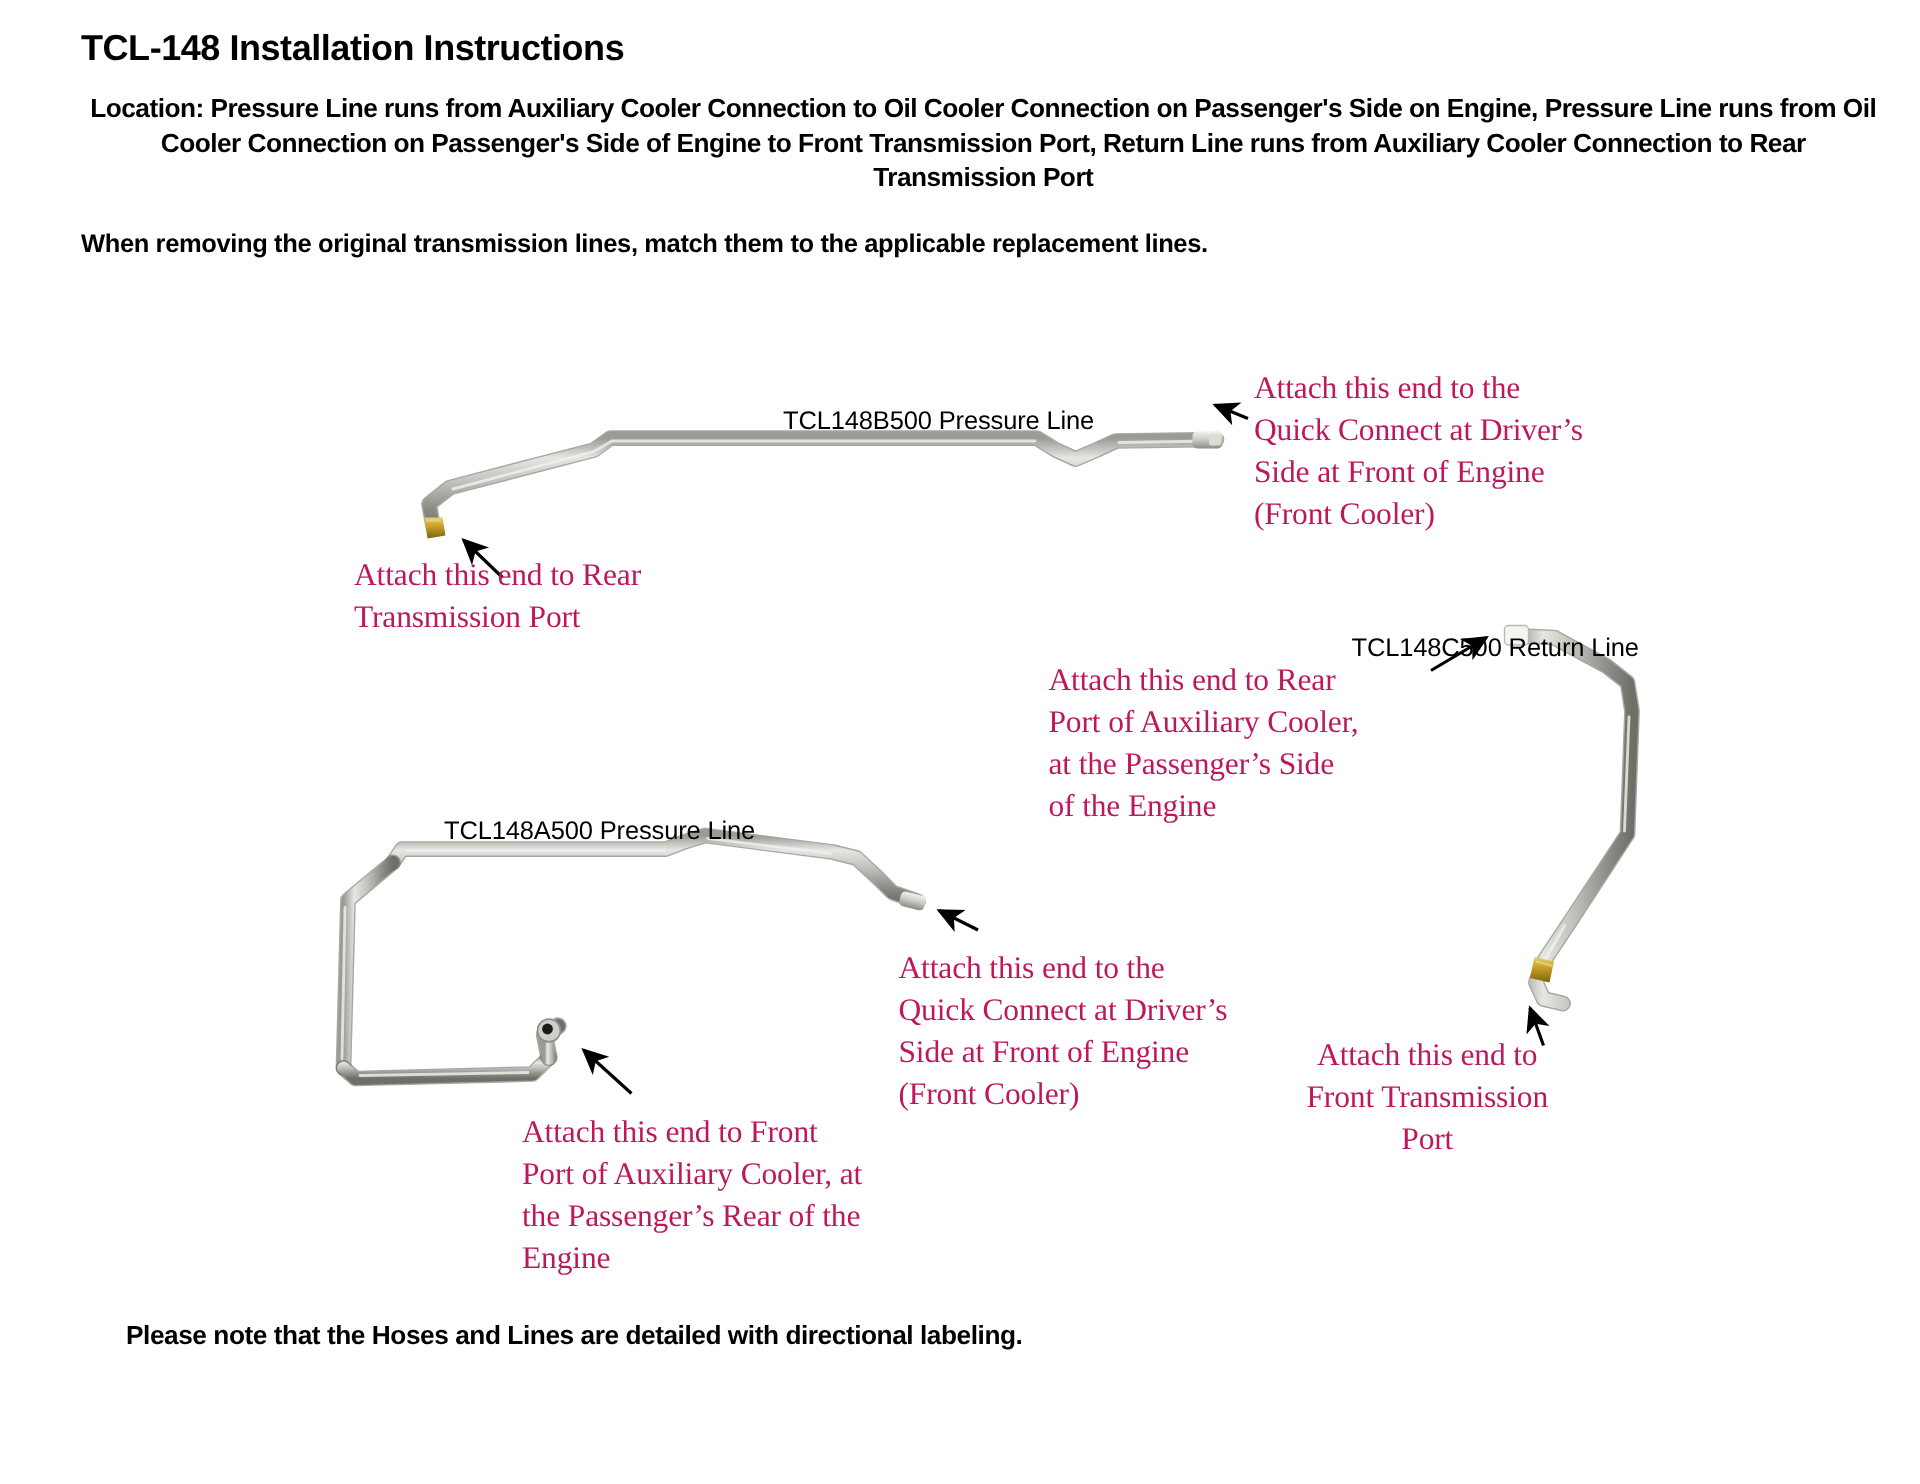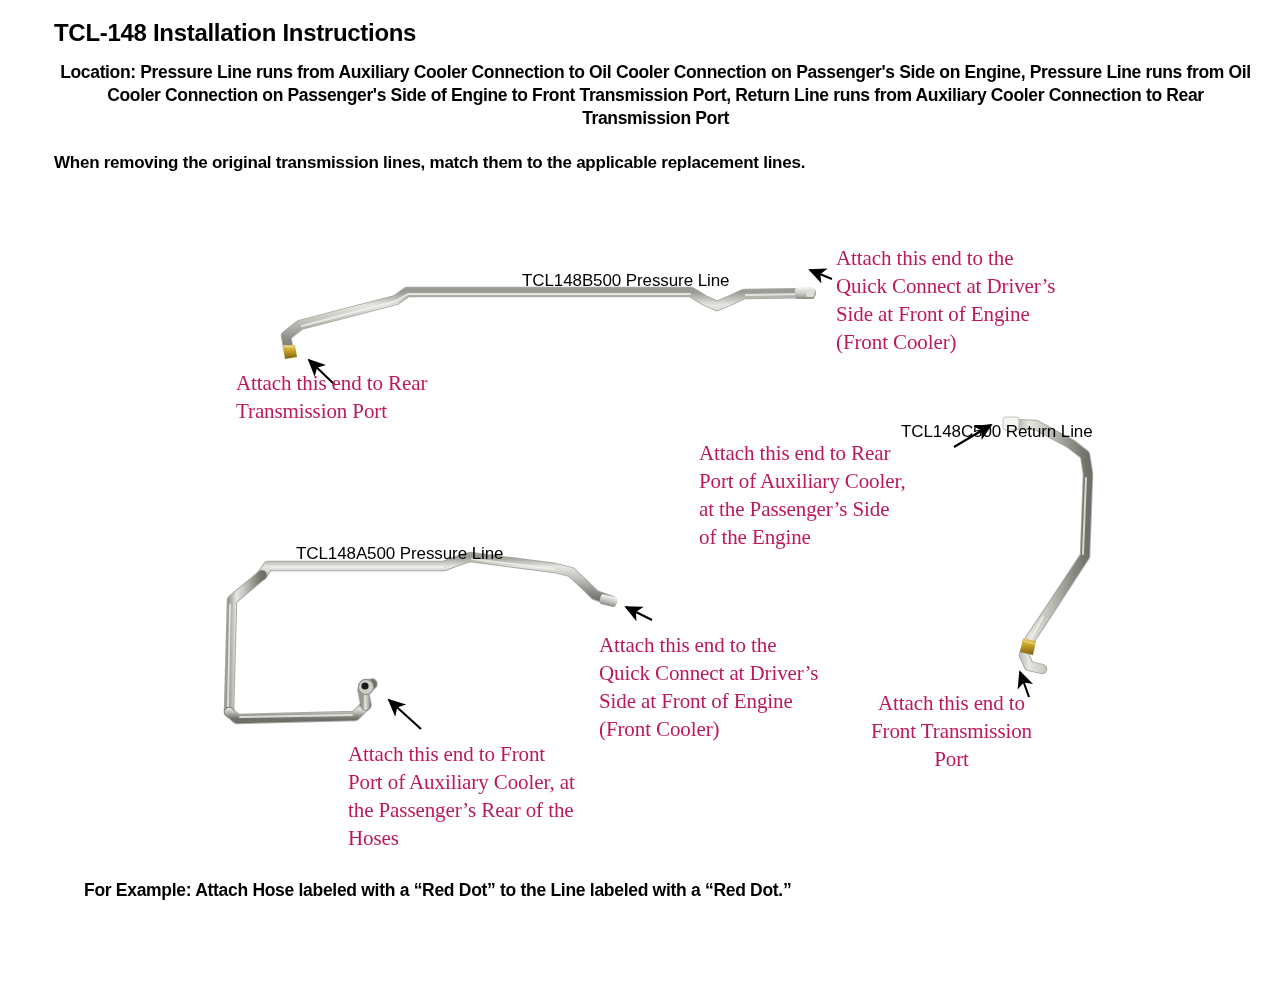--- a/index.html
+++ b/index.html
@@ -254,18 +254,18 @@
   <div>Attach this end to the</div>
   <div>Quick Connect at Driver’s</div>
   <div>Side at Front of Engine</div>
   <div>(Front Cooler)</div>
 </div>
 
 <div class="anno" id="anno-a500-left">
   <div>Attach this end to Front</div>
   <div>Port of Auxiliary Cooler, at</div>
   <div>the Passenger’s Rear of the</div>
-  <div>Hoses</div>
+  <div>Engine</div>
 </div>
 
 <div id="footer-note">
-  <div>For Example: Attach Hose labeled with a “Red Dot” to the Line labeled with a “Red Dot.”</div>
+  <div>Please note that the Hoses and Lines are detailed with directional labeling.</div>
 </div>
 
 </body></html>

